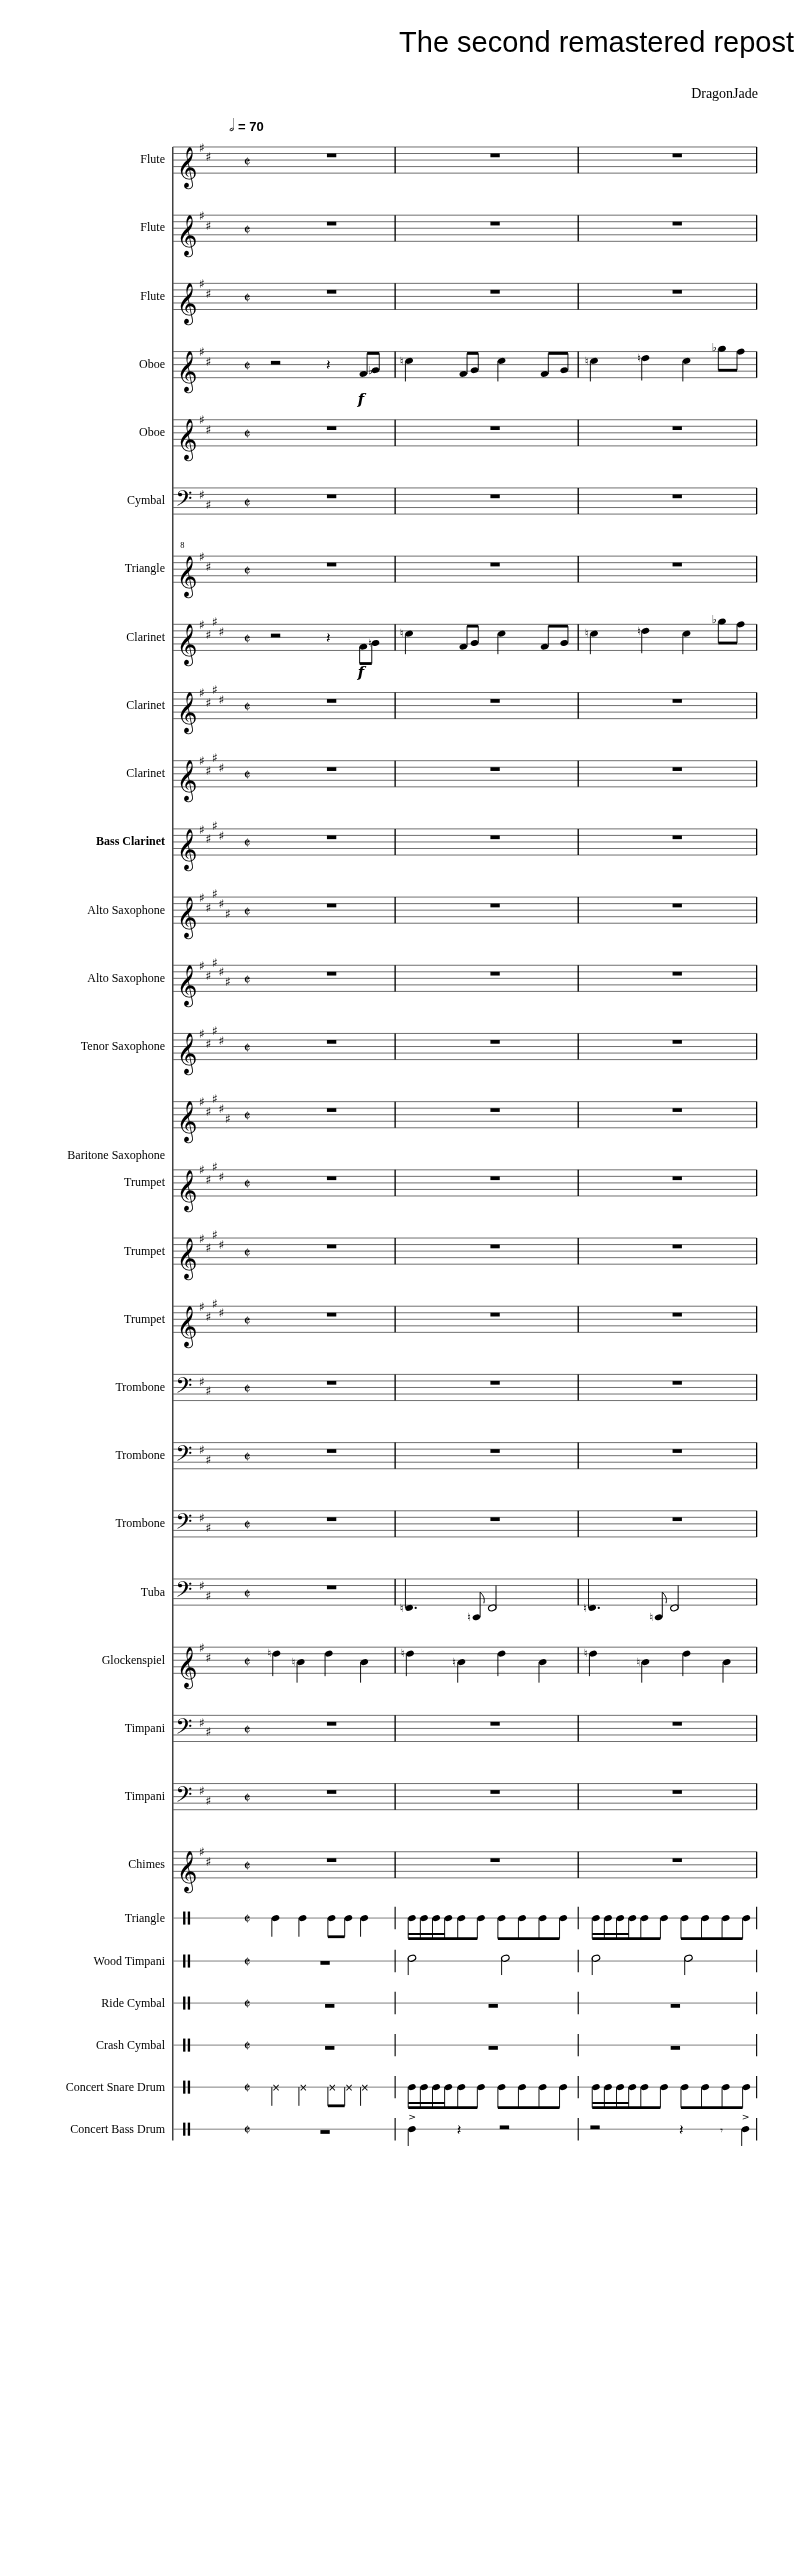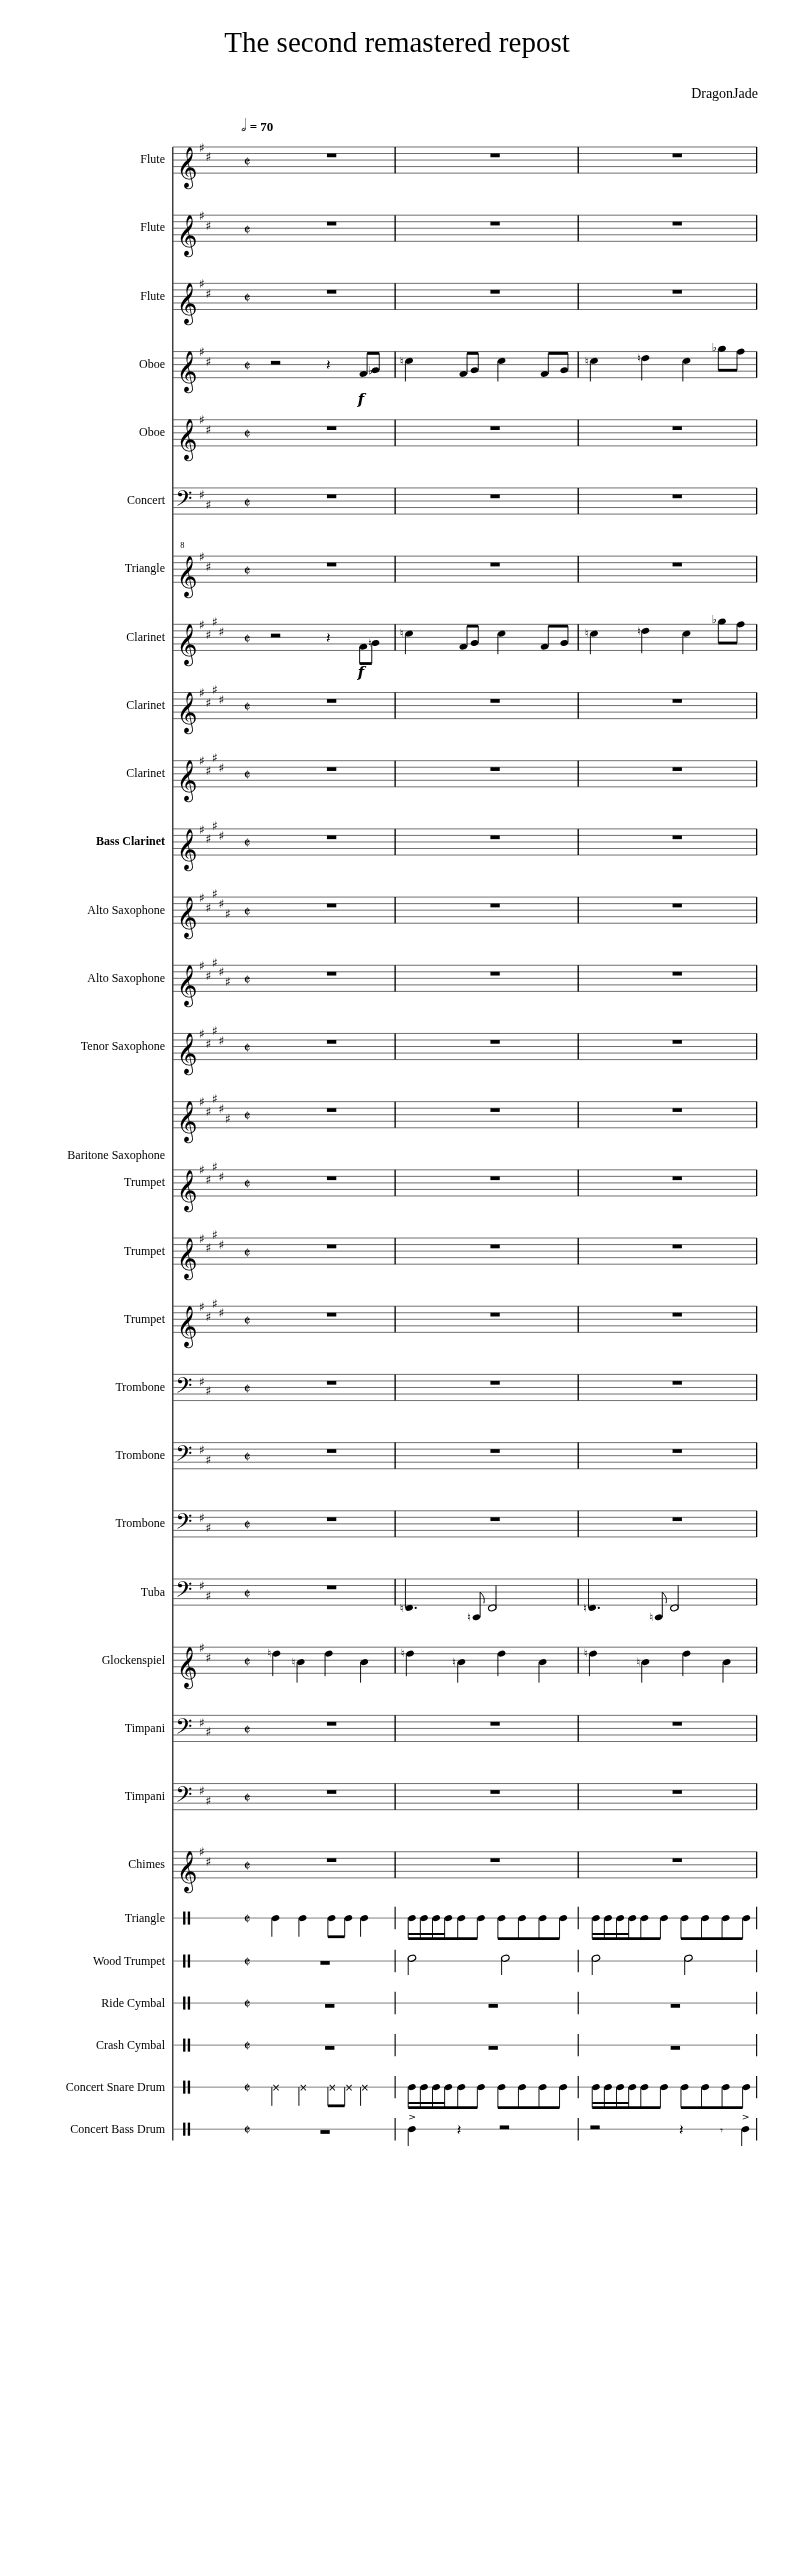--- a/index.html
+++ b/index.html
@@ -1,37 +1,37 @@
 <!DOCTYPE html>
 <html style="font-size:15px"><head>
 <meta charset="utf-8">
 <style>
   html, body { margin:0; padding:0; background:#ffffff; }
   body { width:794px; height:2576px; position:relative; overflow:hidden; font-family:"Liberation Serif", serif; color:#000; }
-  .title { position:absolute; left:0; width:794px; top:26px; text-align:center; font-size:29px; font-family:Liberation Serif, serif; }
+  .title { position:absolute; left:0; width:794px; top:26px; text-align:right; font-size:29px; font-family:Liberation Sans, sans-serif; }
   .composer { position:absolute; right:36px; top:86px; font-size:14px; font-family:"Liberation Serif", serif; }
-  .tempo { position:absolute; left:241px; top:116px; font-size:13px; font-weight:bold; font-family:Liberation Serif, serif; }
+  .tempo { position:absolute; left:229px; top:116px; font-size:13px; font-weight:bold; font-family:Liberation Sans, sans-serif; }
   .tempo .note { font-weight:normal; font-size:17px; }
   .label { position:absolute; right:629px; font-size:12px; font-family:"Liberation Serif", serif; white-space:nowrap; line-height:1; }
   svg.score { position:absolute; left:0; top:0; }
 </style>
 </head>
 <body>
 
 <div class="title">The second remastered repost</div>
 <div class="composer">DragonJade</div>
 <div class="tempo"><span class="note">𝅗𝅥</span> <span>= 70</span></div>
 
 <div id="labels">
     <div class="label" style="top: 153px;">Flute</div>
     <div class="label" style="top: 221px;">Flute</div>
     <div class="label" style="top: 290px;">Flute</div>
     <div class="label" style="top: 358px;">Oboe</div>
     <div class="label" style="top: 426px;">Oboe</div>
-    <div class="label" style="top: 494px;">Concert</div>
+    <div class="label" style="top: 494px;">Cymbal</div>
     <div class="label" style="top: 562px;">Triangle</div>
     <div class="label" style="top: 631px;">Clarinet</div>
     <div class="label" style="top: 699px;">Clarinet</div>
     <div class="label" style="top: 767px;">Clarinet</div>
     <div class="label" style="top: 835px; font-weight: bold;">Bass Clarinet</div>
     <div class="label" style="top: 904px;">Alto Saxophone</div>
     <div class="label" style="top: 972px;">Alto Saxophone</div>
     <div class="label" style="top: 1040px; font-family: Liberation Serif, serif;">Tenor Saxophone</div>
     <div class="label" style="top: 1149px; text-align: right;">Baritone Saxophone</div>
     <div class="label" style="top: 1176px;">Trumpet</div>
@@ -39,21 +39,21 @@
     <div class="label" style="top: 1313px;">Trumpet</div>
     <div class="label" style="top: 1381px;">Trombone</div>
     <div class="label" style="top: 1449px;">Trombone</div>
     <div class="label" style="top: 1517px;">Trombone</div>
     <div class="label" style="top: 1586px;">Tuba</div>
     <div class="label" style="top: 1654px;">Glockenspiel</div>
     <div class="label" style="top: 1722px;">Timpani</div>
     <div class="label" style="top: 1790px;">Timpani</div>
     <div class="label" style="top: 1858px;">Chimes</div>
     <div class="label" style="top: 1912px;">Triangle</div>
-    <div class="label" style="top: 1955px;">Wood Trumpet</div>
+    <div class="label" style="top: 1955px;">Wood Timpani</div>
     <div class="label" style="top: 1997px;">Ride Cymbal</div>
     <div class="label" style="top: 2039px;">Crash Cymbal</div>
     <div class="label" style="top: 2081px;">Concert Snare Drum</div>
     <div class="label" style="top: 2123px;">Concert Bass Drum</div>
   </div>
 <svg class="score" id="score" width="794" height="2576" xmlns="http://www.w3.org/2000/svg" viewBox="0 0 850 2757">
     <line x1="185" y1="157" x2="185" y2="2291" stroke="#000" stroke-width="1.2"></line>
     <g>
       <line x1="185" y1="157" x2="810" y2="157" stroke="#555" stroke-width="0.9"></line>
       <line x1="185" y1="164" x2="810" y2="164" stroke="#555" stroke-width="0.9"></line>

